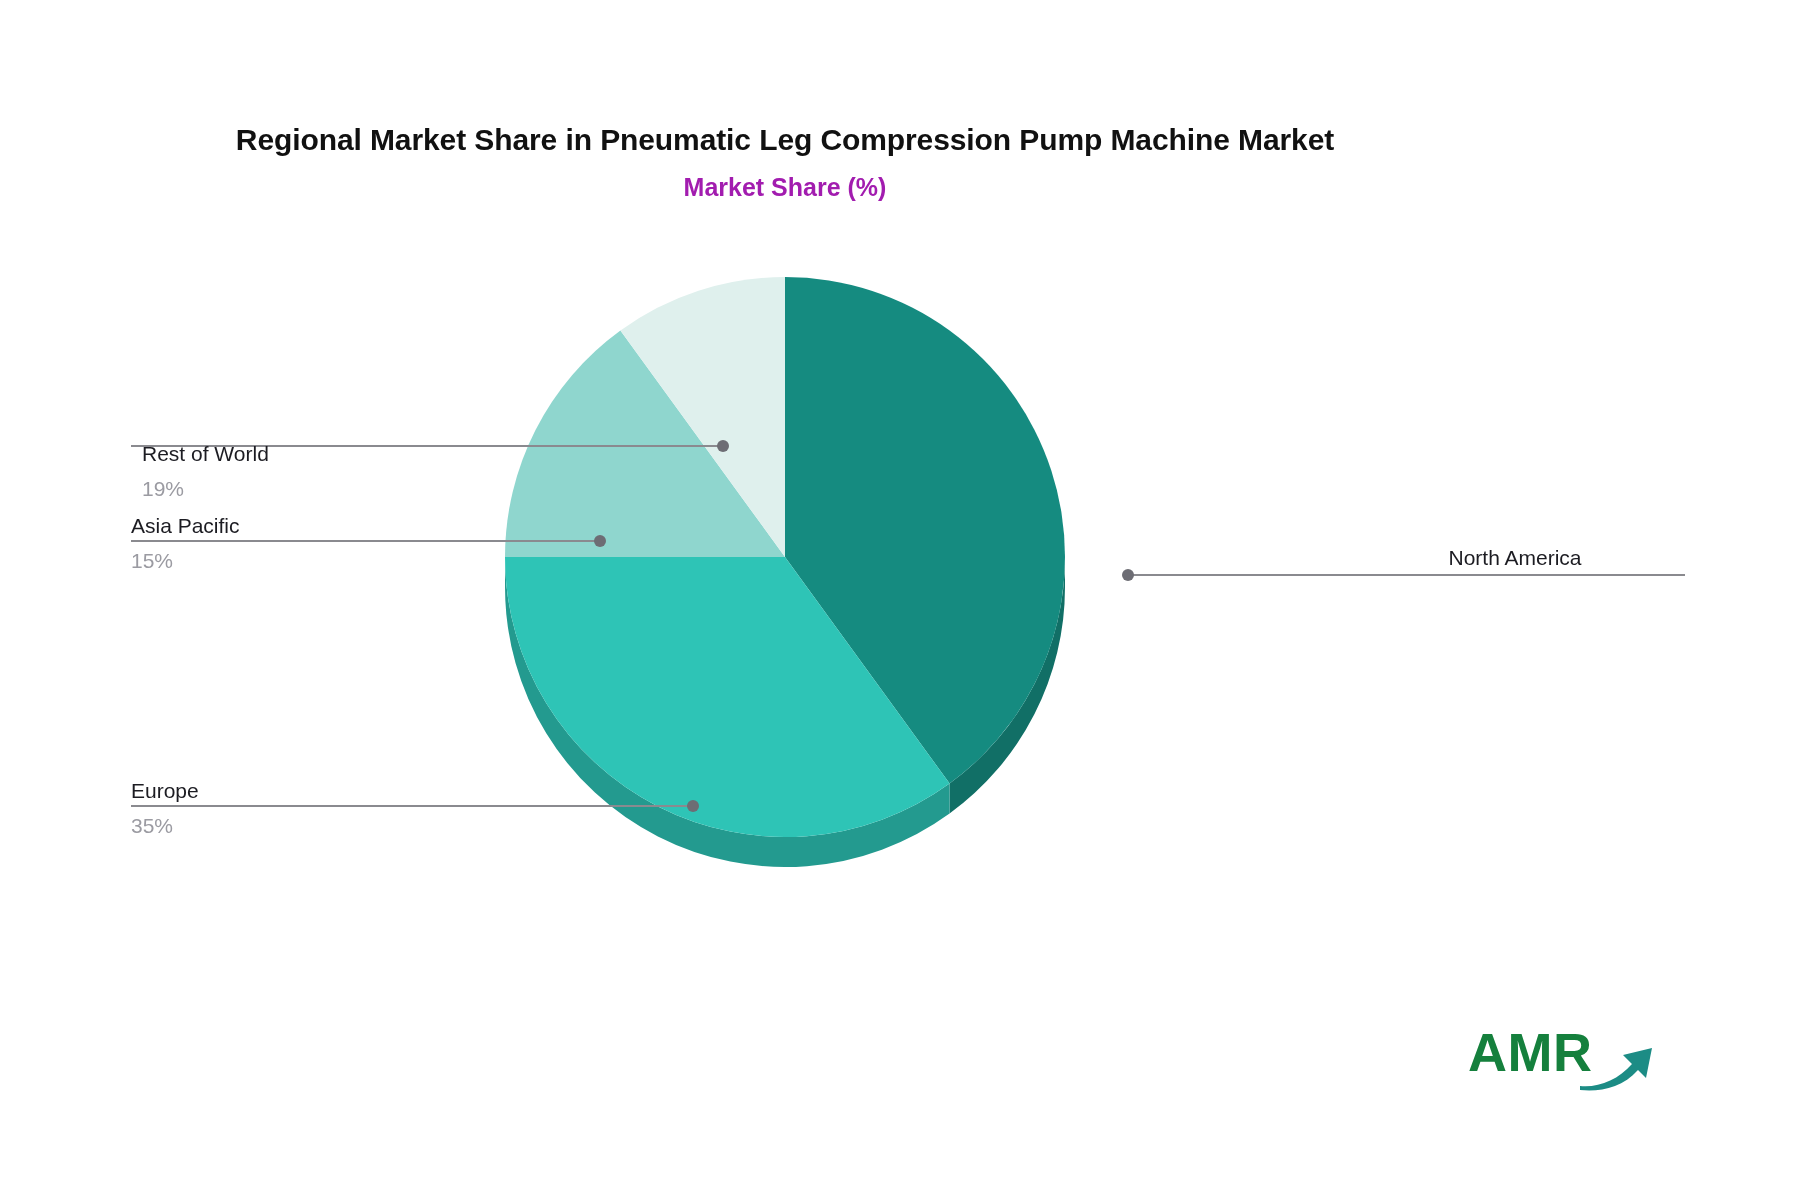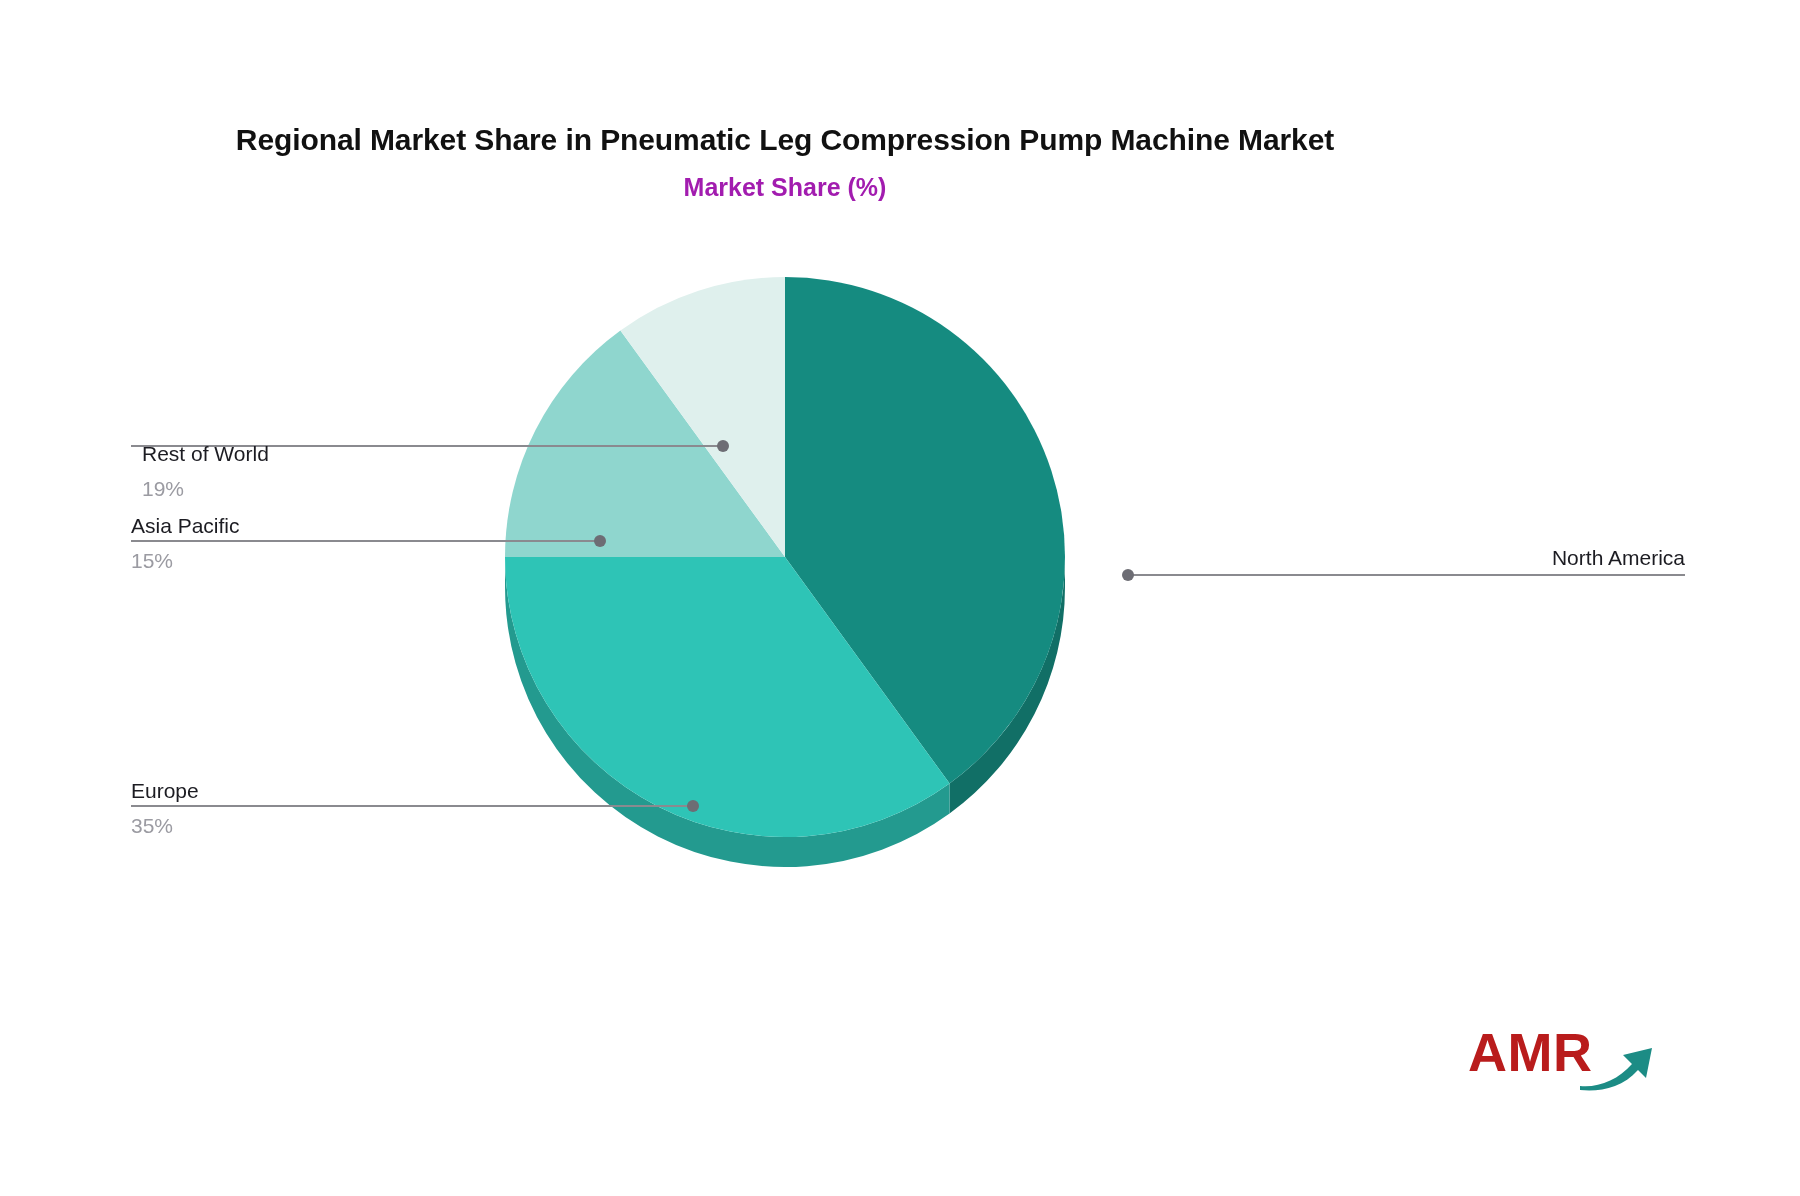--- a/index.html
+++ b/index.html
@@ -68,37 +68,37 @@
     line-height: 26px;
     margin-top: 9px;
     white-space: nowrap;
   }
   .callout.left { text-align: left; }
   .callout.right { text-align: right; }
 
   #callout-row   { left: 131px; top: 441px; margin-left: 11px; }
   #callout-apac  { left: 131px; top: 513px; }
   #callout-eur   { left: 131px; top: 778px; }
-  #callout-na    { left: 1345px; top: 545px; width: 340px; }
+  #callout-na    { left: 1345px; top: 545px; width: 340px; text-align: center; }
 
   
   #amr-logo {
     position: absolute;
     left: 1468px;
     top: 1022px;
     width: 190px;
     height: 70px;
   }
   #amr-logo .amr-text {
     position: absolute;
     left: 0;
     top: 0;
     font-size: 54px;
     font-weight: bold;
-    color: #b91c1c;
+    color: #15803d;
     letter-spacing: 0.5px;
     line-height: 60px;
   }
   #amr-logo svg {
     position: absolute;
     left: 110px;
     top: 8px;
   }
 </style>
 </head>

